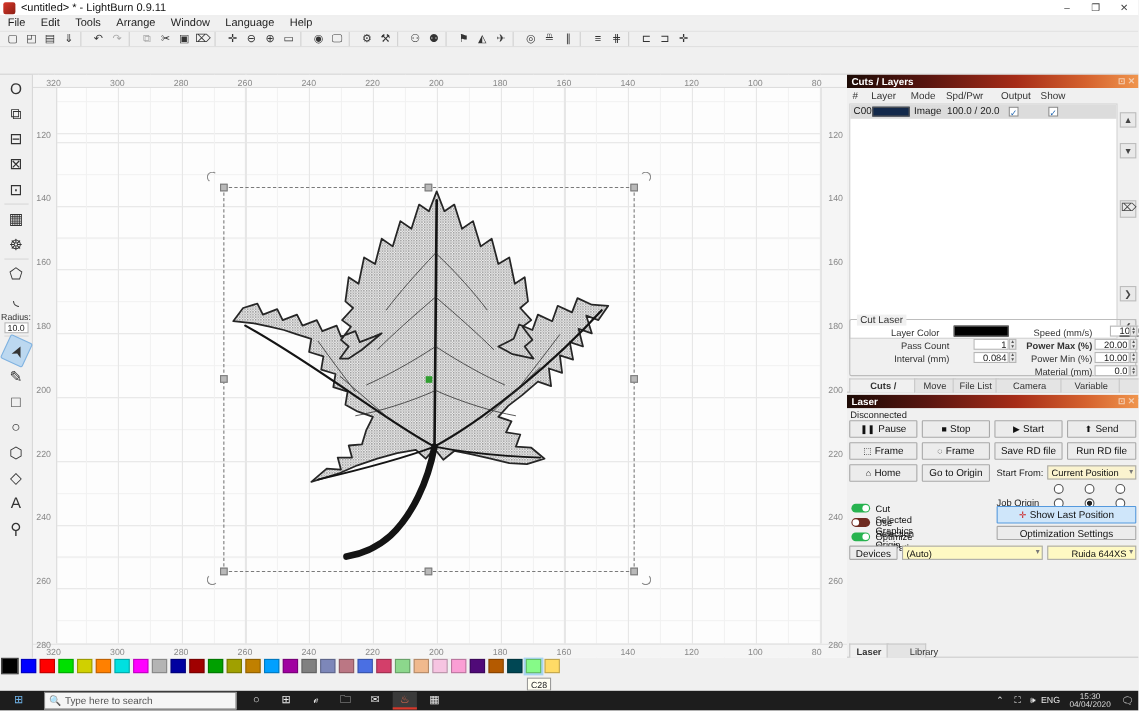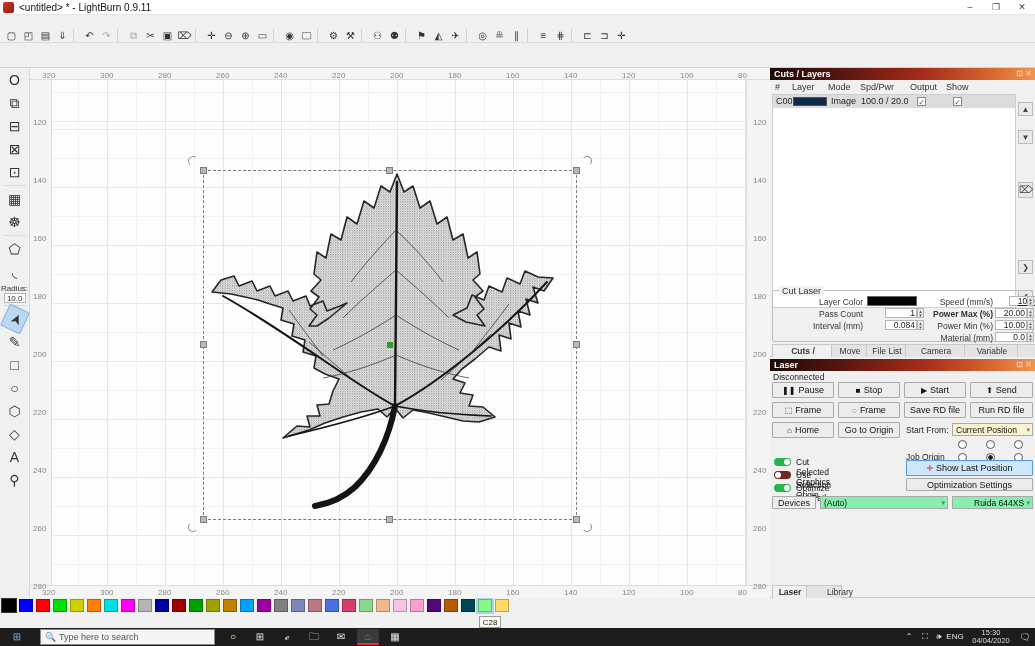--- a/index.html
+++ b/index.html
@@ -92,21 +92,21 @@
   .tabsrow{position:absolute;left:0;width:265px;height:13px;border-bottom:1px solid #c8c8c8;font-size:8.5px;}
   .tab{position:absolute;top:0;height:13px;background:#e4e4e4;border:1px solid #c8c8c8;border-bottom:none;text-align:center;line-height:12px;color:#333;padding:0 4px;}
   .tab.active{background:#f0f0f0;font-weight:bold;}
   
   .lbtn{position:absolute;height:16px;background:#ececec;border:1px solid #a9a9a9;border-radius:1px;text-align:center;font-size:9px;line-height:15px;color:#111;}
   .licon{font-size:8px;margin-right:3px;}
   #show-last{background:#cfe6fa;border:1px solid #5599dd;}
   .radio{position:absolute;width:9px;height:9px;border:1px solid #555;border-radius:50%;background:#fff;}
   .radio.sel{background:radial-gradient(circle,#222 0 2px,#fff 2.6px);}
   .ltoggle-label{position:absolute;font-size:8.5px;color:#111;}
-  .dd{position:absolute;height:13px;background:#86efac;border:1px solid #a9a9a9;font-size:8.5px;line-height:12px;padding:0 3px;color:#111;}
+  .dd{position:absolute;height:13px;background:#fef9c3;border:1px solid #a9a9a9;font-size:8.5px;line-height:12px;padding:0 3px;color:#111;}
   .dd .arr{position:absolute;right:2px;top:0;font-size:7px;color:#777;}
   #startfrom-dd{background:#faf3cf;}
 
   
   #palette{left:0;top:598px;width:1035px;height:16px;background:#f0f0f0;}
   .swatch{position:absolute;top:1px;width:14px;height:13px;border:1px solid rgba(0,0,0,.25);}
   .swatch.selected{outline:1px solid #333;outline-offset:0px;}
   .swatch.hovered{box-shadow:0 0 0 2px #a8d4f2;}
   #palette-tooltip{left:479px;top:616px;width:22px;height:12px;background:#fffef2;border:1px solid #9a9a9a;font-size:8px;text-align:center;line-height:11px;z-index:20;}
   
@@ -124,20 +124,21 @@
 <div id="app">
 
   <div id="titlebar" class="abs">
     <div id="app-icon" class="abs"></div>
     <div id="app-title" class="abs">&lt;untitled&gt; * - LightBurn 0.9.11</div>
     <div class="winbtn abs" style="right:52px;">–</div>
     <div class="winbtn abs" style="right:26px;">❐</div>
     <div class="winbtn abs" style="right:0;">✕</div>
   </div>
 
+  <div id="menubar" class="abs"><span class="menu-item">File</span><span class="menu-item">Edit</span><span class="menu-item">Tools</span><span class="menu-item">Arrange</span><span class="menu-item">Window</span><span class="menu-item">Language</span><span class="menu-item">Help</span></div>
 
   <div id="toolbar-main" class="abs"><span class="tbtn">▢</span><span class="tbtn">◰</span><span class="tbtn">▤</span><span class="tbtn">⇓</span><span class="tsep"></span><span class="tbtn">↶</span><span class="tbtn dis">↷</span><span class="tsep"></span><span class="tbtn dis">⧉</span><span class="tbtn">✂</span><span class="tbtn">▣</span><span class="tbtn">⌦</span><span class="tsep"></span><span class="tbtn">✛</span><span class="tbtn">⊖</span><span class="tbtn">⊕</span><span class="tbtn">▭</span><span class="tsep"></span><span class="tbtn">◉</span><span class="tbtn">🖵</span><span class="tsep"></span><span class="tbtn">⚙</span><span class="tbtn">⚒</span><span class="tsep"></span><span class="tbtn">⚇</span><span class="tbtn">⚉</span><span class="tsep"></span><span class="tbtn">⚑</span><span class="tbtn">◭</span><span class="tbtn">✈</span><span class="tsep"></span><span class="tbtn">◎</span><span class="tbtn">≞</span><span class="tbtn">∥</span><span class="tsep"></span><span class="tbtn">≡</span><span class="tbtn">⋕</span><span class="tsep"></span><span class="tbtn">⊏</span><span class="tbtn">⊐</span><span class="tbtn">✛</span></div>
 
   <div id="toolbar-num" class="abs">
     <span class="fld-label" style="left:3px;top:47px;">XPos</span>
     <span class="fld" style="left:24px;top:46px;width:34px;">200.000</span>
     <span class="spin" style="left:58px;top:46px;">▴<br>▾</span>
     <span class="unit" style="left:68px;top:47px;">mm</span>
     <span class="fld-label" style="left:3px;top:58px;">YPos</span>
     <span class="fld" style="left:24px;top:57px;width:34px;">200.000</span>
@@ -372,21 +373,21 @@
     <div id="liststrip" class="abs">
       <span class="stripbtn" style="top:8px;">▲</span>
       <span class="stripbtn" style="top:36px;">▼</span>
       <span class="stripbtn" style="top:88px;height:16px;font-size:10px;">⌦</span>
       <span class="stripbtn" style="top:166px;">❯</span>
       <span class="stripbtn" style="top:196px;">❮</span>
     </div>
 
     <div id="cutinfo" class="abs">
       <span id="cutinfo-legend">Cut Laser</span>
-      <span class="ci-label" style="left:28px;top:6px;">Layer Color</span>
+      <span class="ci-label" style="left:28px;top:6px;text-align:center;">Layer Color</span>
       <span id="layer-color-swatch" style="left: 94px; top: 5px; background: rgb(0, 0, 0);"></span>
       <span class="ci-label" style="left:28px;top:18px;">Pass Count</span>
       <span class="ci-val" style="left:112px;top:17px;">1</span>
       <span class="spin" style="left:144px;top:17px;">▴<br>▾</span>
       <span class="ci-label" style="left:28px;top:30px;">Interval (mm)</span>
       <span class="ci-val" style="left:112px;top:29px;">0.084</span>
       <span class="spin" style="left:144px;top:29px;">▴<br>▾</span>
       <span class="ci-label" style="left:158px;top:6px;">Speed (mm/s)</span>
       <span class="ci-val" style="left:236px;top:5px;text-decoration:underline;">100.0</span>
       <span class="spin" style="left:254px;top:5px;">▴<br>▾</span>

